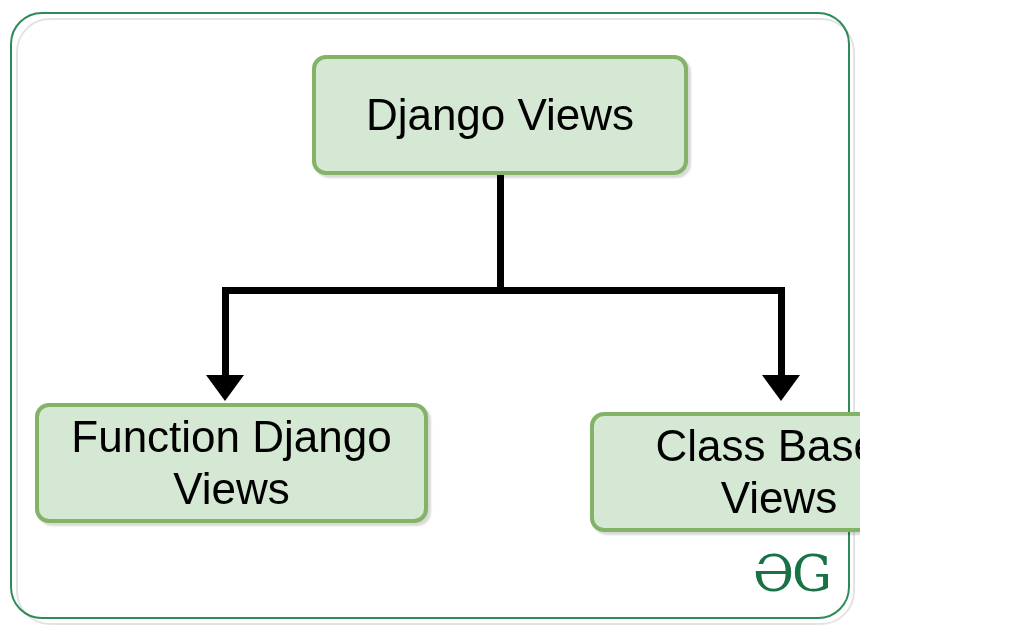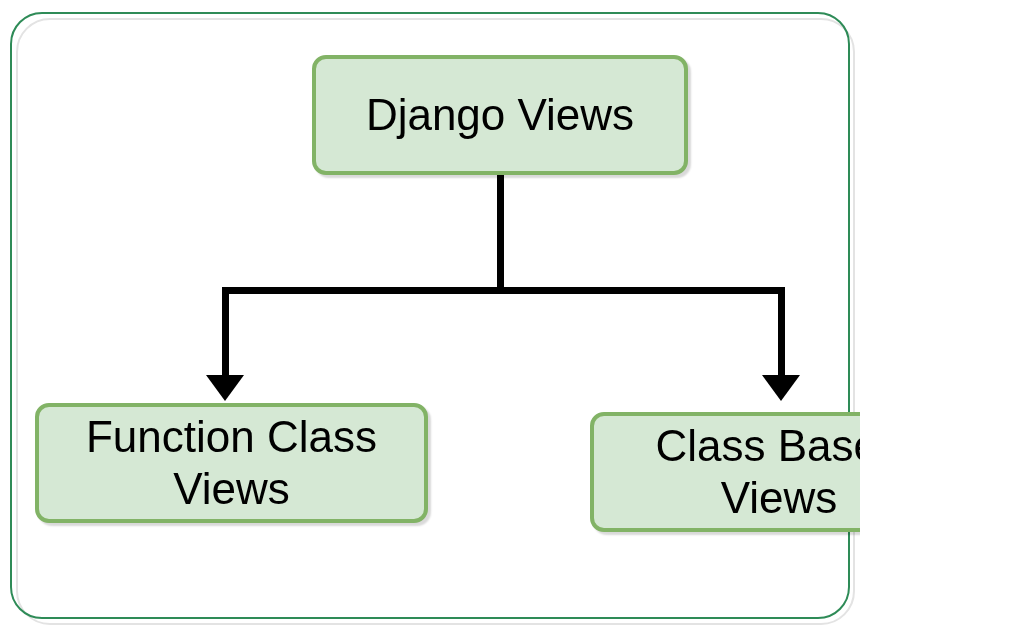--- a/index.html
+++ b/index.html
@@ -94,21 +94,22 @@
   <div class="line line-v-left"></div>
   <div class="line line-v-right"></div>
   <div class="arrowhead arrowhead-left"></div>
   <div class="arrowhead arrowhead-right"></div>
 
   <div class="node node-root">
     <span>Django Views</span>
   </div>
 
   <div class="node node-left">
-    <span>Function Class Views</span>
+    <span>Function Django Views</span>
   </div>
 
   <div class="node node-right">
     <span>Class Based Views</span>
   </div>
 
+  <div class="logo">ƏG</div>
 
 </div>
 
 </body></html>

